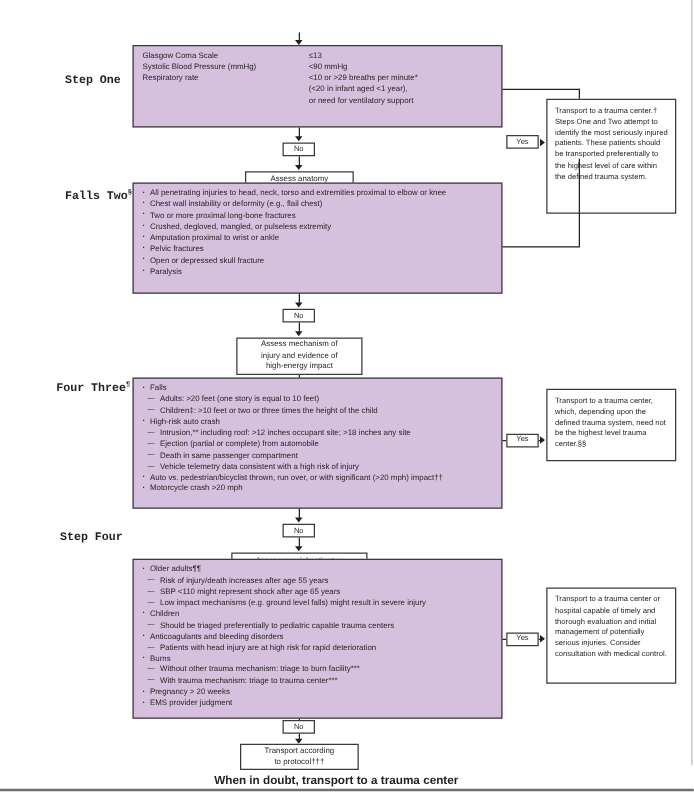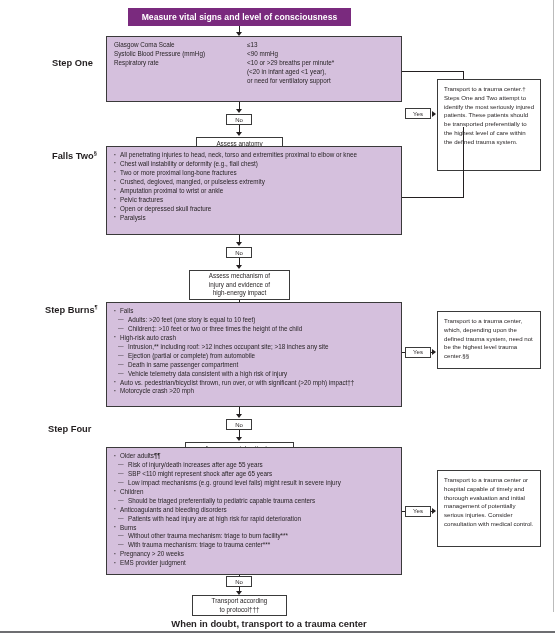--- a/index.html
+++ b/index.html
@@ -56,20 +56,21 @@
     font-size: 5.6px;
   }
   sup { font-size: 4.4px; vertical-align: super; line-height: 0; }
 
   
   .steplabel {
     font-size: 9.3px;
     font-weight: bold;
     color: #231f20;
     white-space: nowrap;
+    font-family: Liberation Mono, monospace;
   }
   .steplabel sup { font-size: 5.6px; }
 
   
   .proc {
     background: #ffffff;
     border: 1px solid #3a3a3a;
     font-size: 6.3px;
     line-height: 1.42;
     display: flex; align-items: center; justify-content: center;
@@ -126,21 +127,20 @@
   .siderule {
     left: 553px; top: 0px; width: 1px; height: 612px;
     background: #bbbbbb;
   }
 </style>
 </head>
 <body>
 
 <div class="canvas">
 
-  <div class="abs banner">Measure vital signs and level of consciousness</div>
 
   <div class="abs vline" style="left:239px; top:26px; height:7px;"></div>
   <div class="abs arrow-d" style="left:235.8px; top:32px;"></div>
 
   <div class="abs steplabel" style="left:52px; top:58px;">
     <span>Step One</span>
   </div>
 
   <div class="abs crit" style="left:106px; top:36px; width:296px; height:66px;">
     <div class="row">
@@ -227,21 +227,21 @@
     <div>
       <span>Assess mechanism of</span>
       <span>injury and evidence of</span>
       <span>high-energy impact</span>
     </div>
   </div>
   <div class="abs vline" style="left:239px; top:300px; height:8px;"></div>
   <div class="abs arrow-d" style="left:235.8px; top:307px;"></div>
 
   <div class="abs steplabel" style="left:45px; top:305px;">
-    <span>Step Burns</span><sup>¶</sup>
+    <span>Four Three</span><sup>¶</sup>
   </div>
 
   <div class="abs crit" style="left:106px; top:302px; width:296px; height:105px;">
     <ul>
       <li class="bullet">Falls</li>
       <li class="dash">Adults: &gt;20 feet (one story is equal to 10 feet)</li>
       <li class="dash">Children‡: &gt;10 feet or two or three times the height of the child</li>
       <li class="bullet">High-risk auto crash</li>
       <li class="dash">Intrusion,** including roof: &gt;12 inches occupant site; &gt;18 inches any site</li>
       <li class="dash">Ejection (partial or complete) from automobile</li>

